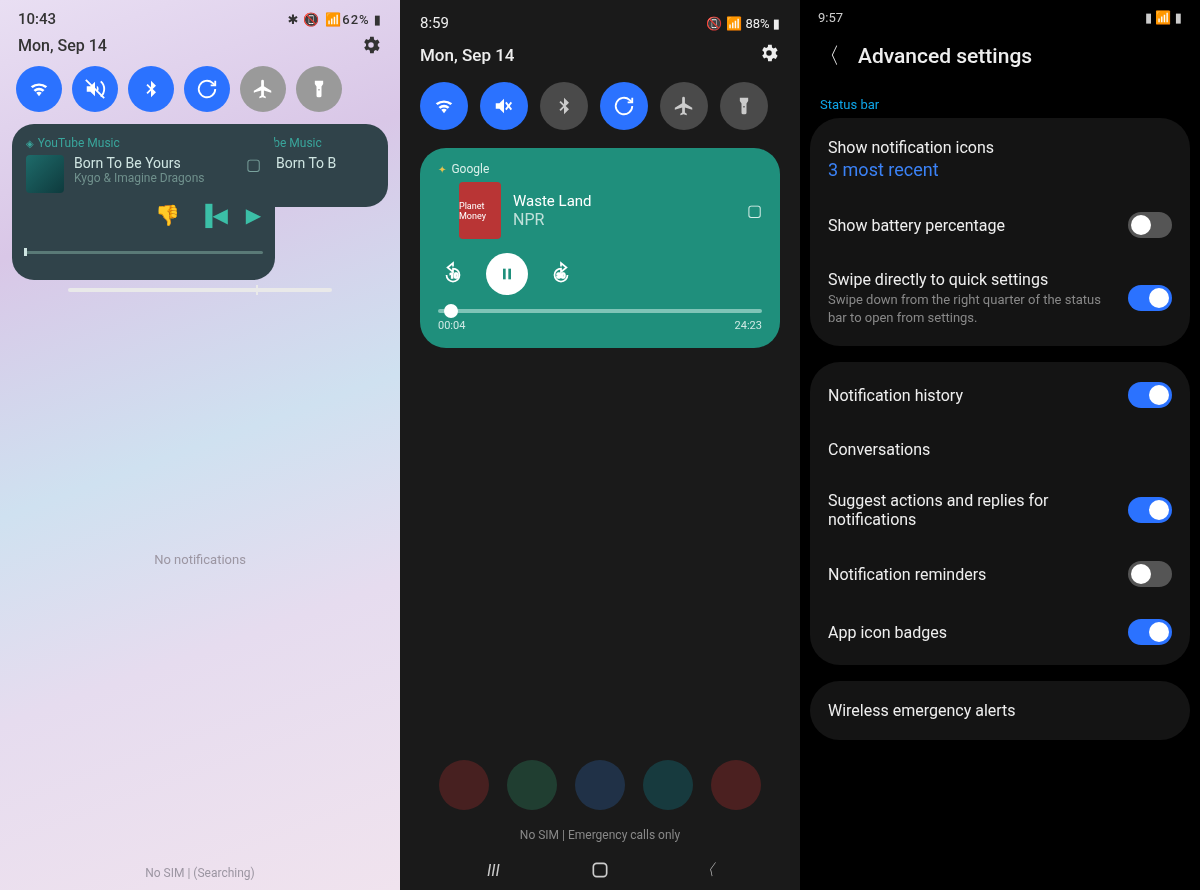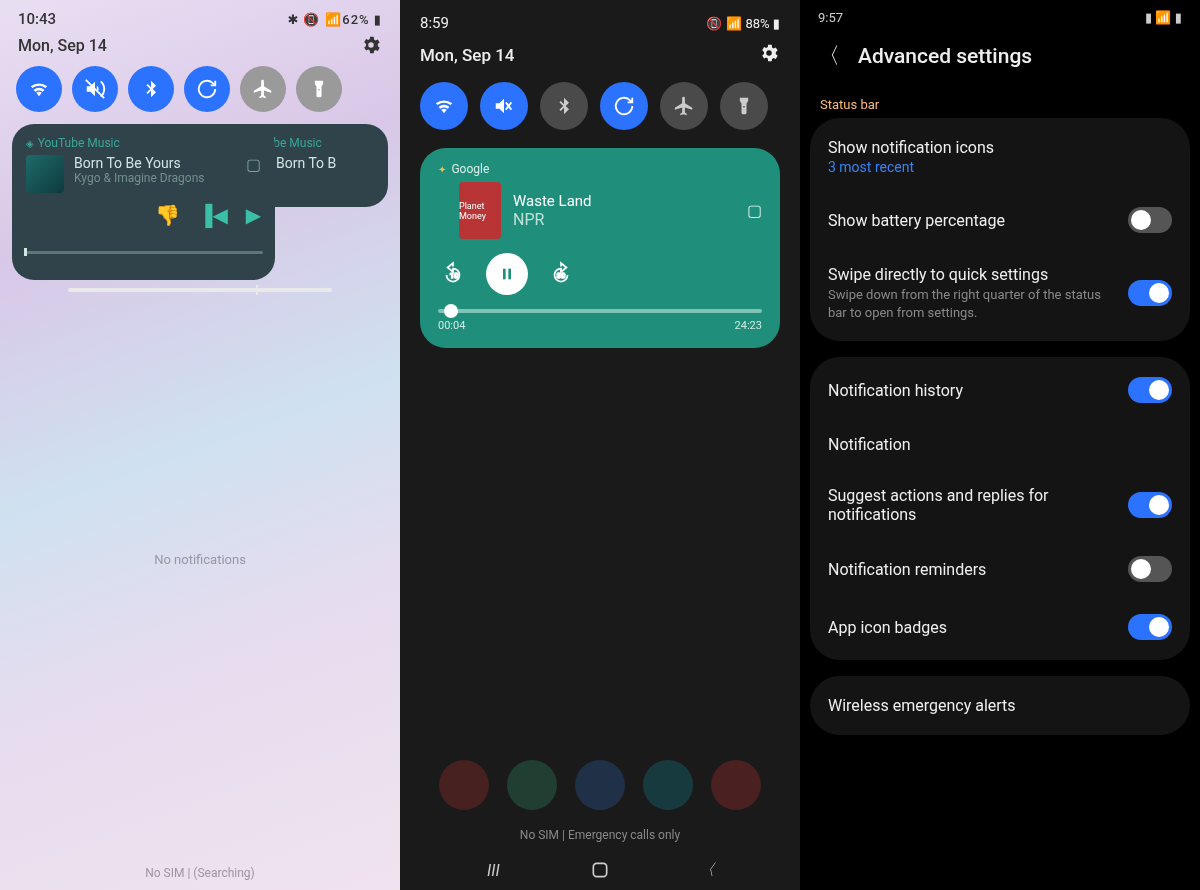--- a/index.html
+++ b/index.html
@@ -106,27 +106,27 @@
   .sim2{position:absolute;bottom:48px;width:100%;text-align:center;color:#888;font-size:12px;}
   .navbar{position:absolute;bottom:8px;width:100%;display:flex;justify-content:space-around;padding:0 40px;color:#ccc;font-style:italic;}
   .navbtn{width:24px;height:24px;display:flex;align-items:center;justify-content:center;}
 
   
   .phone3{ width:400px; background:#000; color:#eee; }
   .phone3 .status{display:flex;justify-content:space-between;padding:10px 18px 6px;font-size:13px;color:#ccc;}
   .hdr3{display:flex;align-items:center;gap:18px;padding:10px 18px 18px;}
   .back3{font-size:22px;color:#eee;}
   .hdr3-title{font-size:21px;font-weight:500;}
-  .section-lbl{color:#fdba74;font-size:13px;padding:8px 20px 6px;}
+  .section-lbl{color:#0ea5e9;font-size:13px;padding:8px 20px 6px;}
   .sgroup{background:#141414;border-radius:30px;margin:0 10px 16px;padding:4px 0;}
   .srow{display:flex;align-items:center;justify-content:space-between;padding:16px 18px;}
   .srow + .srow{border-top:none;}
   .slabel{font-size:16px;color:#eee;}
   .ssub{font-size:13px;color:#888;margin-top:2px;max-width:280px;line-height:1.35;}
-  .svalue{font-size:14px;color:#3b82f6;margin-top:2px;}
+  .svalue{font-size:18px;color:#3b82f6;margin-top:2px;}
   .toggle{width:44px;height:26px;border-radius:13px;position:relative;flex-shrink:0;}
   .toggle.on{background:#2b72ff;}
   .toggle.off{background:#555;}
   .toggle::after{content:"";position:absolute;width:20px;height:20px;border-radius:50%;background:#fff;top:3px;}
   .toggle.on::after{right:3px;}
   .toggle.off::after{left:3px;}
 </style>
 </head>
 <body>
 
@@ -351,21 +351,21 @@
       <div class="toggle on"></div>
     </div>
   </div>
 
   <div class="sgroup">
     <div class="srow">
       <div class="slabel">Notification history</div>
       <div class="toggle on"></div>
     </div>
     <div class="srow">
-      <div class="slabel">Notification</div>
+      <div class="slabel">Conversations</div>
     </div>
     <div class="srow">
       <div class="slabel" style="max-width:280px">Suggest actions and replies for notifications</div>
       <div class="toggle on"></div>
     </div>
     <div class="srow">
       <div class="slabel">Notification reminders</div>
       <div class="toggle off"></div>
     </div>
     <div class="srow">

